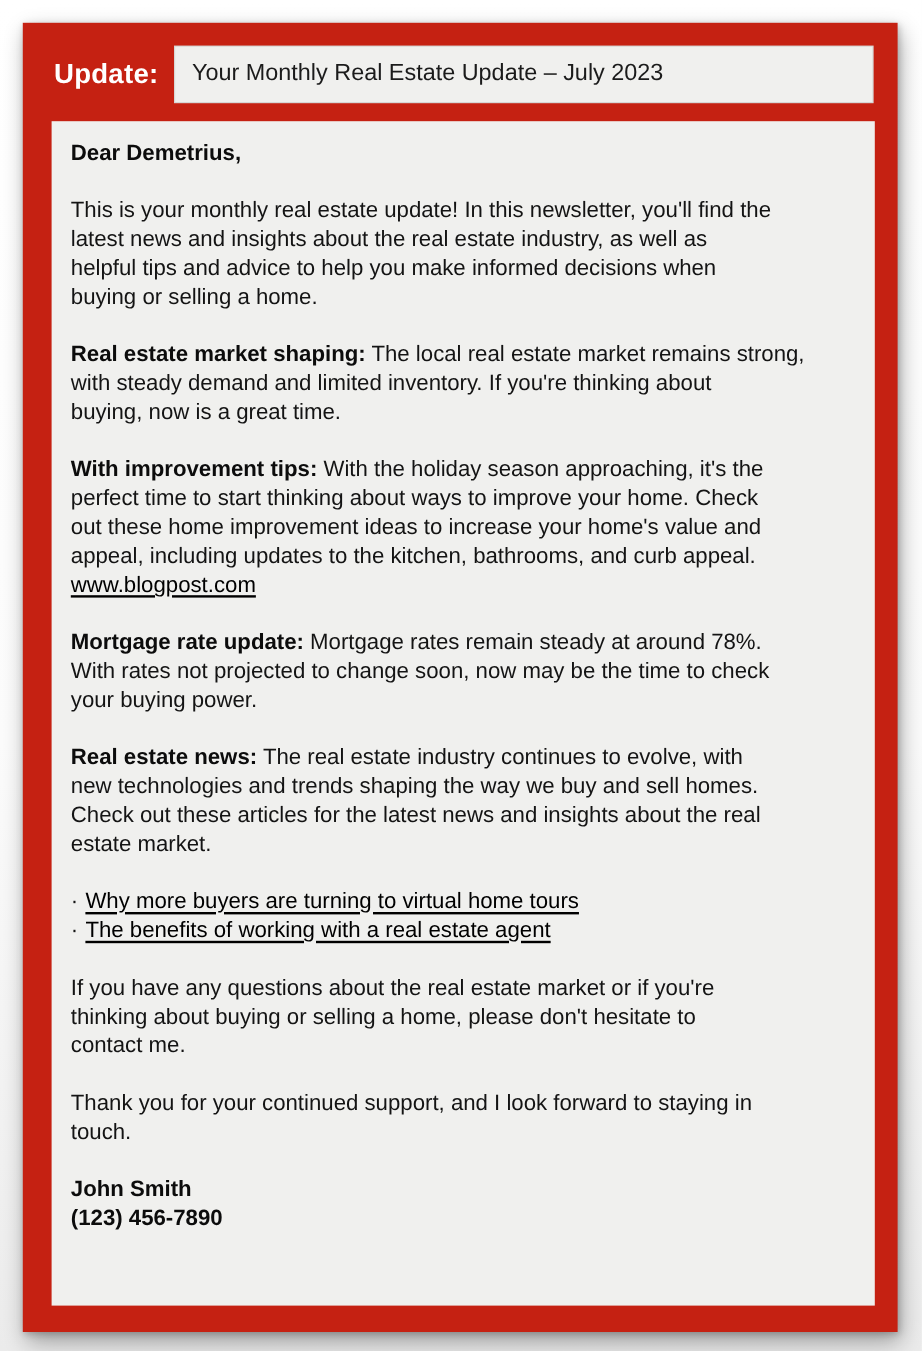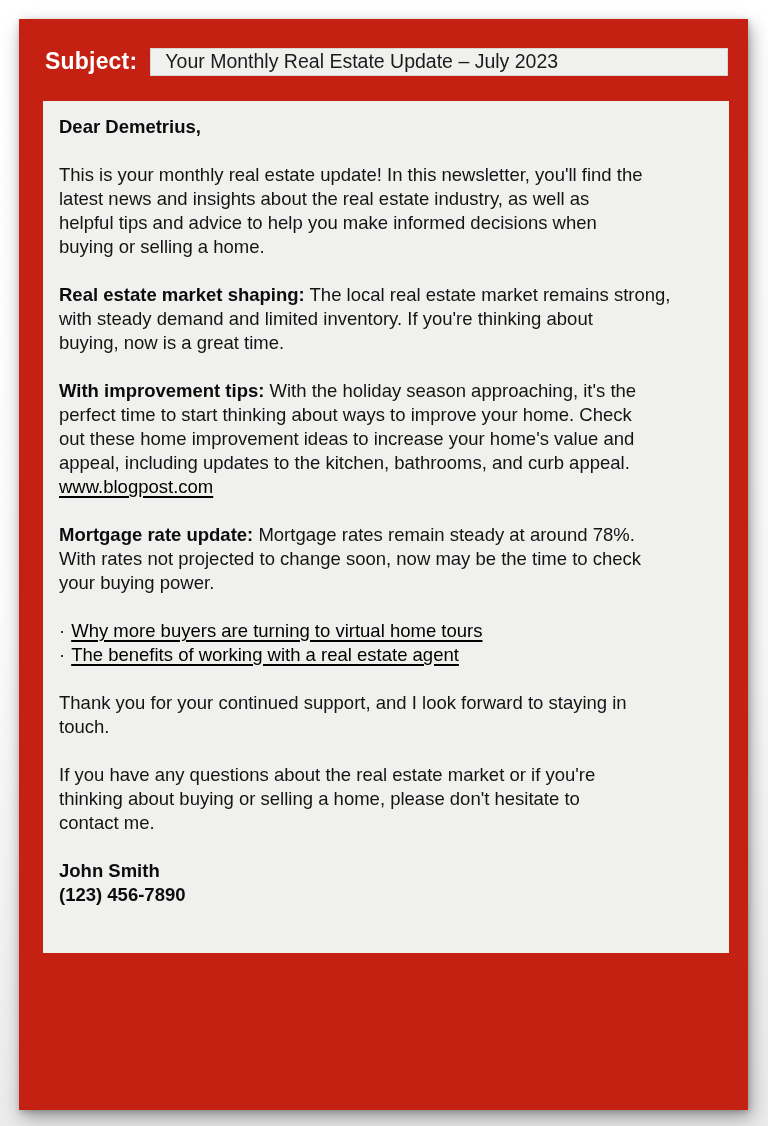--- a/index.html
+++ b/index.html
@@ -26,33 +26,33 @@
   .subject-label {
     color: #ffffff;
     font-weight: bold;
     font-size: 23px;
     letter-spacing: 0.2px;
     margin-right: 13px;
     white-space: nowrap;
   }
   .subject-input {
     flex: 1;
-    height: 28px;
+    height: 48px;
     border: 1px solid rgba(0,0,0,0.10);
     background: var(--panel, #f0f0ee);
     font-family: "Liberation Sans", "DejaVu Sans", sans-serif;
     font-size: 19.5px;
     color: #1b1b1b;
     padding: 0 14px;
     outline: none;
   }
   .body-panel {
     margin: 0 19px 0 24px;
     width: 686px;
-    height: 852px;
+    height: 987px;
     background: var(--panel, #f0f0ee);
     padding: 14px 16px 12px 16px;
     overflow: hidden;
     color: var(--text, #141414);
     font-size: 18.5px;
     line-height: 24px;
   }
   .para {
     margin: 0 0 24px 0;
     white-space: pre-line;
@@ -70,21 +70,21 @@
   .link-row { line-height: 24px; }
   .bullet-dot { margin-right: 6px; }
   .signature-block div { line-height: 24px; font-weight: bold; color: #0c0c0c; }
 </style>
 </head>
 <body>
 
 <div class="email-card">
 
   <div class="subject-row">
-    <span class="subject-label">Subject:</span>
+    <span class="subject-label">Update:</span>
     <input class="subject-input" type="text" readonly="" value="Your Monthly Real Estate Update – July 2023" style="">
   </div>
 
   <div class="body-panel">
 
     <p class="para bold">Dear Demetrius,</p>
 
     <p class="para">This is your monthly real estate update! In this newsletter, you'll find the
 latest news and insights about the real estate industry, as well as
 helpful tips and advice to help you make informed decisions when
@@ -97,32 +97,36 @@
     <p class="para"><b>With improvement tips:</b><span> With the holiday season approaching, it's the
 perfect time to start thinking about ways to improve your home. Check
 out these home improvement ideas to increase your home's value and
 appeal, including updates to the kitchen, bathrooms, and curb appeal.
 </span><a class="body-link" href="#">www.blogpost.com</a></p>
 
     <p class="para"><b>Mortgage rate update:</b><span> Mortgage rates remain steady at around 78%.
 With rates not projected to change soon, now may be the time to check
 your buying power.</span></p>
 
+    <p class="para"><b>Real estate news:</b><span> The real estate industry continues to evolve, with
+new technologies and trends shaping the way we buy and sell homes.
+Check out these articles for the latest news and insights about the real
+estate market.</span></p>
 
     <div class="link-list">
       <div class="link-row"><span class="bullet-dot">·</span><a class="body-link" href="#">Why more buyers are turning to virtual home tours</a></div>
       <div class="link-row"><span class="bullet-dot">·</span><a class="body-link" href="#">The benefits of working with a real estate agent</a></div>
     </div>
 
-    <p class="para">Thank you for your continued support, and I look forward to staying in
-touch.</p>
-
     <p class="para">If you have any questions about the real estate market or if you're
 thinking about buying or selling a home, please don't hesitate to
 contact me.</p>
+
+    <p class="para">Thank you for your continued support, and I look forward to staying in
+touch.</p>
 
     <div class="signature-block">
       <div>John Smith</div>
       <div>(123) 456-7890</div>
     </div>
 
   </div>
 </div>
 
 </body></html>

